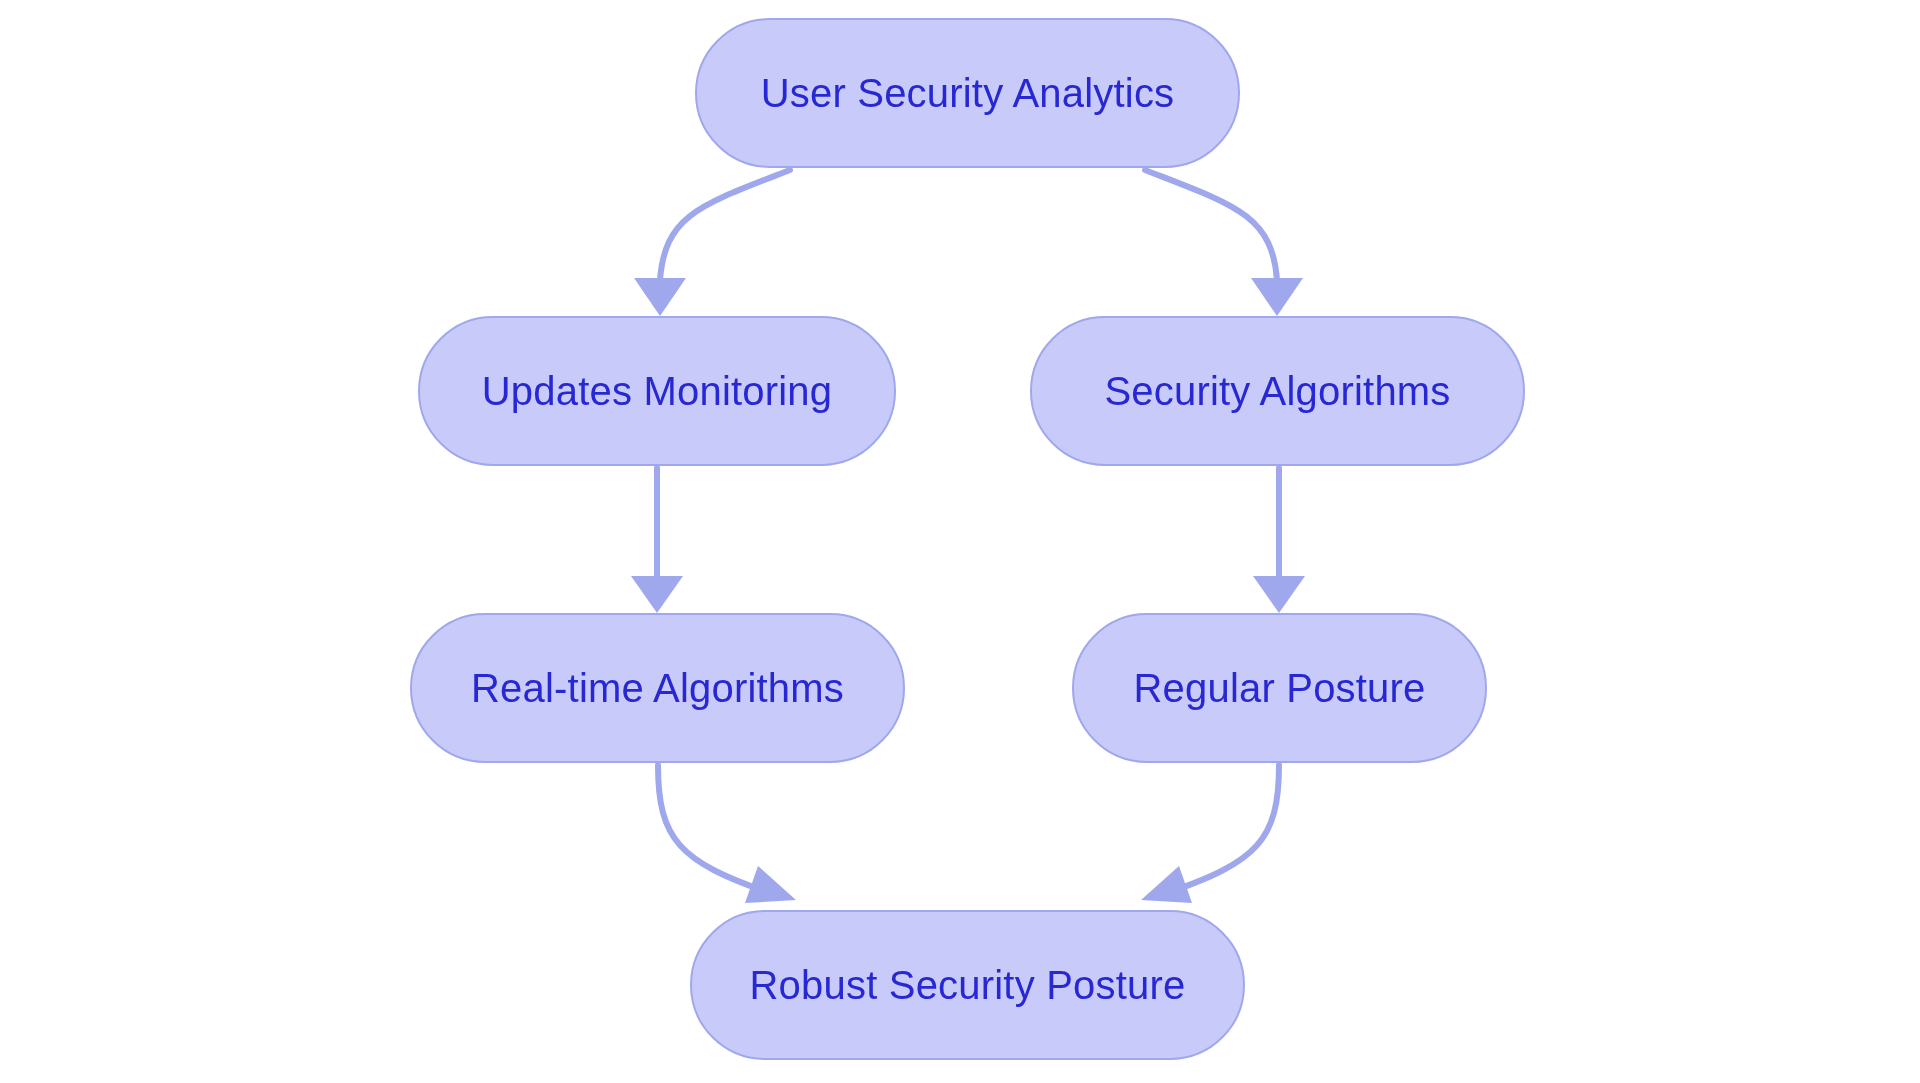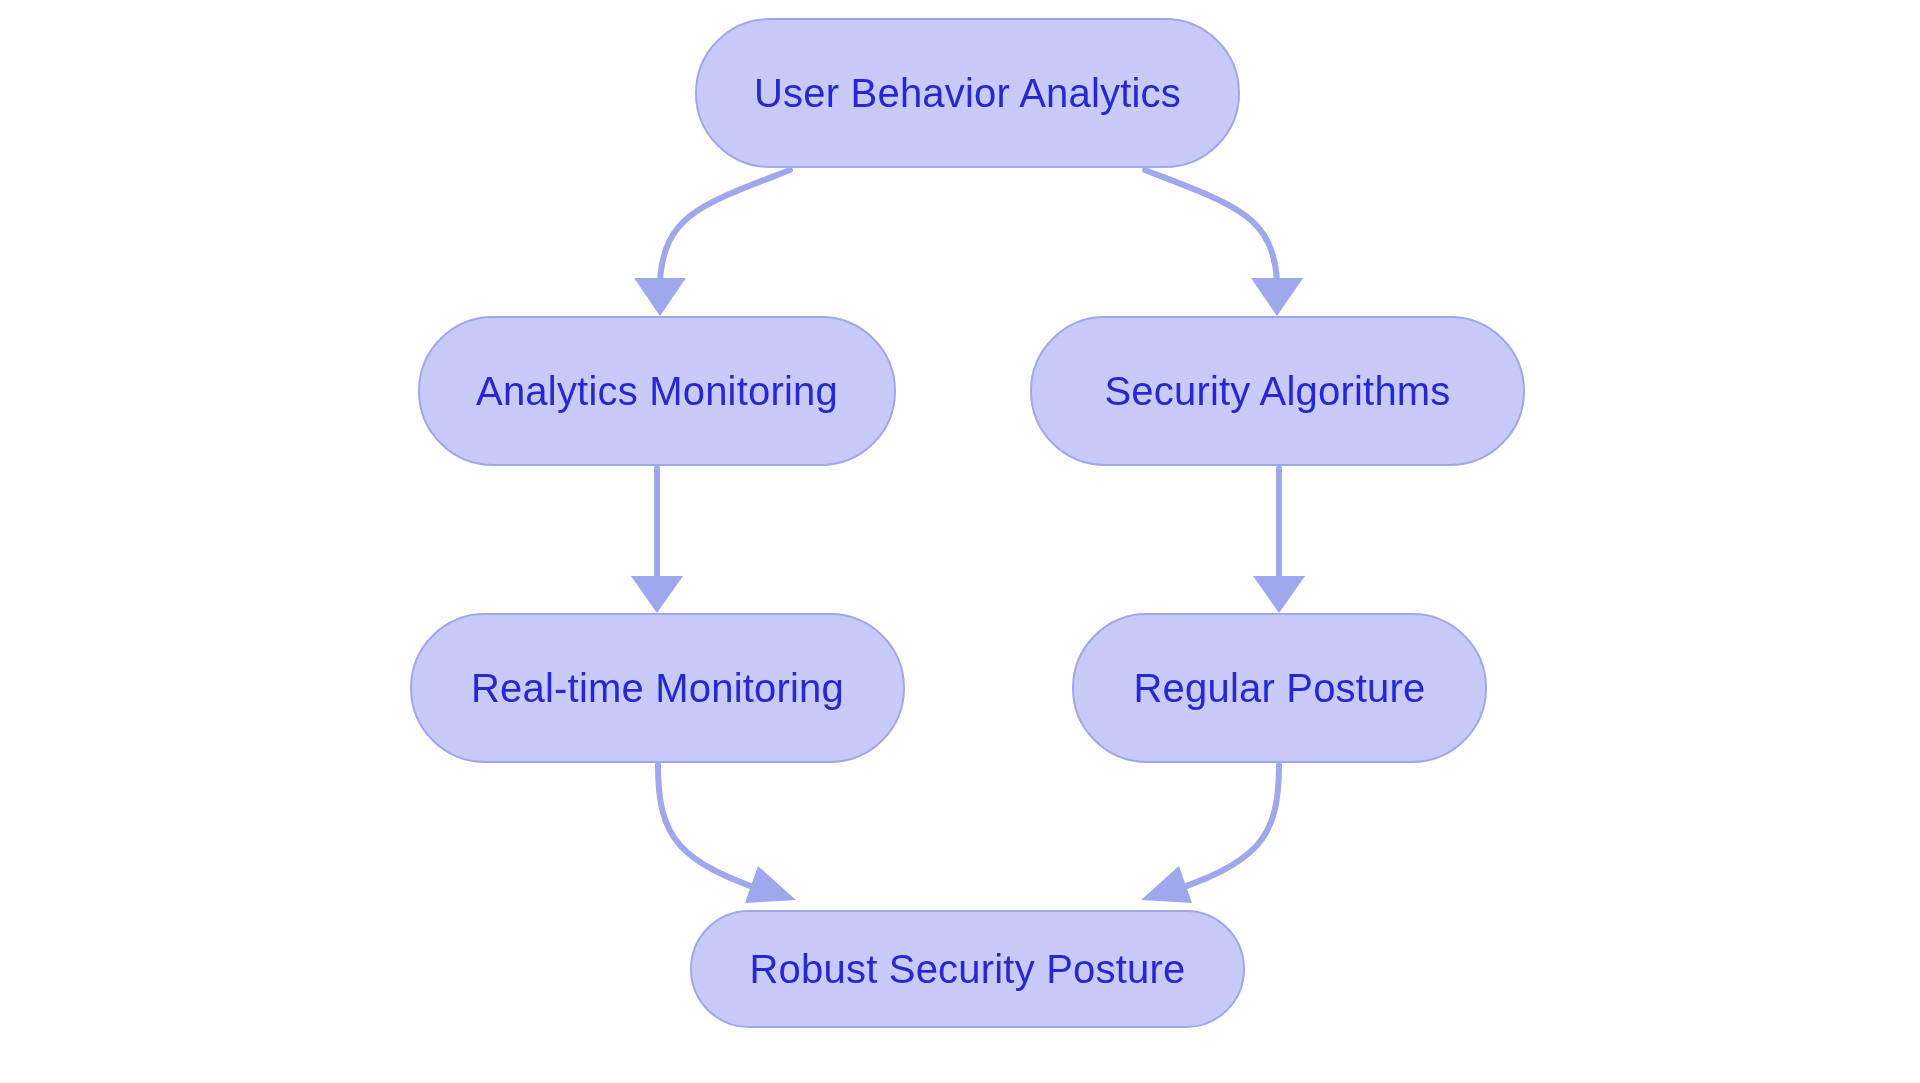--- a/index.html
+++ b/index.html
@@ -66,21 +66,21 @@
   #node-realtime-monitoring {
     left: 410px; top: 613px;  width: 495px; height: 150px;
     font-size: 40px;
   }
   #node-regular-updates {
     left: 1072px; top: 613px; width: 415px; height: 150px;
     font-size: 40px;
   }
   
   #node-robust-security {
-    left: 690px; top: 910px;  width: 555px; height: 118px;
+    left: 690px; top: 910px;  width: 555px; height: 150px;
     font-size: 40px;
   }
   .edge-path {
     fill: none;
     stroke: #9fa8ec;
     stroke-width: 6;
     stroke-linecap: round;
     stroke-linejoin: round;
   }
   .edge-arrow {
@@ -120,33 +120,33 @@
       <polygon class="edge-arrow" points="758,866 796,900 745,903"></polygon>
     </g>
 
     <g>
       <path class="edge-path" d="M 1279,765 C 1279,840 1257,862 1167,893"></path>
       <polygon class="edge-arrow" points="1179,866 1192,903 1141,900"></polygon>
     </g>
   </svg>
 
   <div class="flow-node" id="node-root">
-    <span class="node-label">User Behavior Analytics</span>
+    <span class="node-label">User Security Analytics</span>
   </div>
 
   <div class="flow-node" id="node-behavior-monitoring">
-    <span class="node-label">Analytics Monitoring</span>
+    <span class="node-label">Updates Monitoring</span>
   </div>
 
   <div class="flow-node" id="node-detection-algorithms">
     <span class="node-label">Security Algorithms</span>
   </div>
 
   <div class="flow-node" id="node-realtime-monitoring">
-    <span class="node-label">Real-time Monitoring</span>
+    <span class="node-label">Real-time Algorithms</span>
   </div>
 
   <div class="flow-node" id="node-regular-updates">
     <span class="node-label">Regular Posture</span>
   </div>
 
   <div class="flow-node" id="node-robust-security">
     <span class="node-label">Robust Security Posture</span>
   </div>
 

